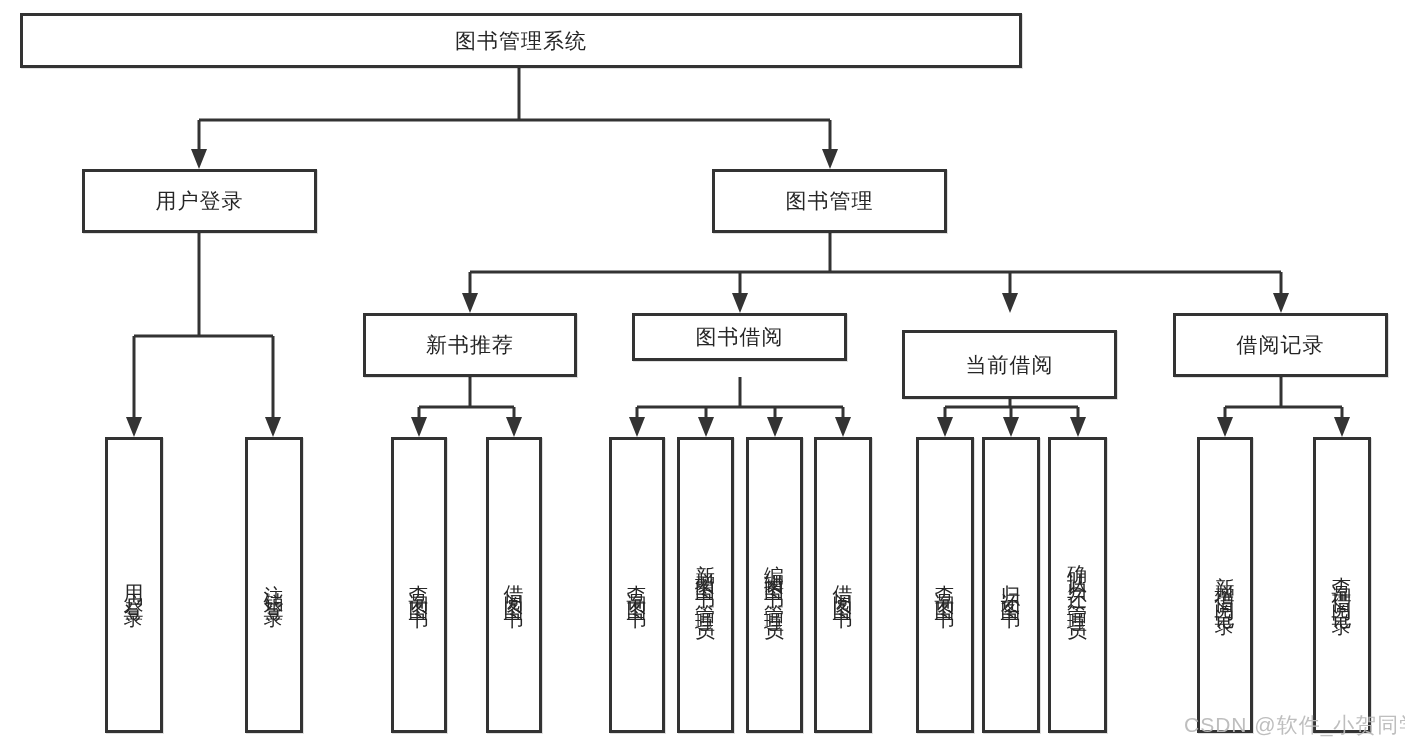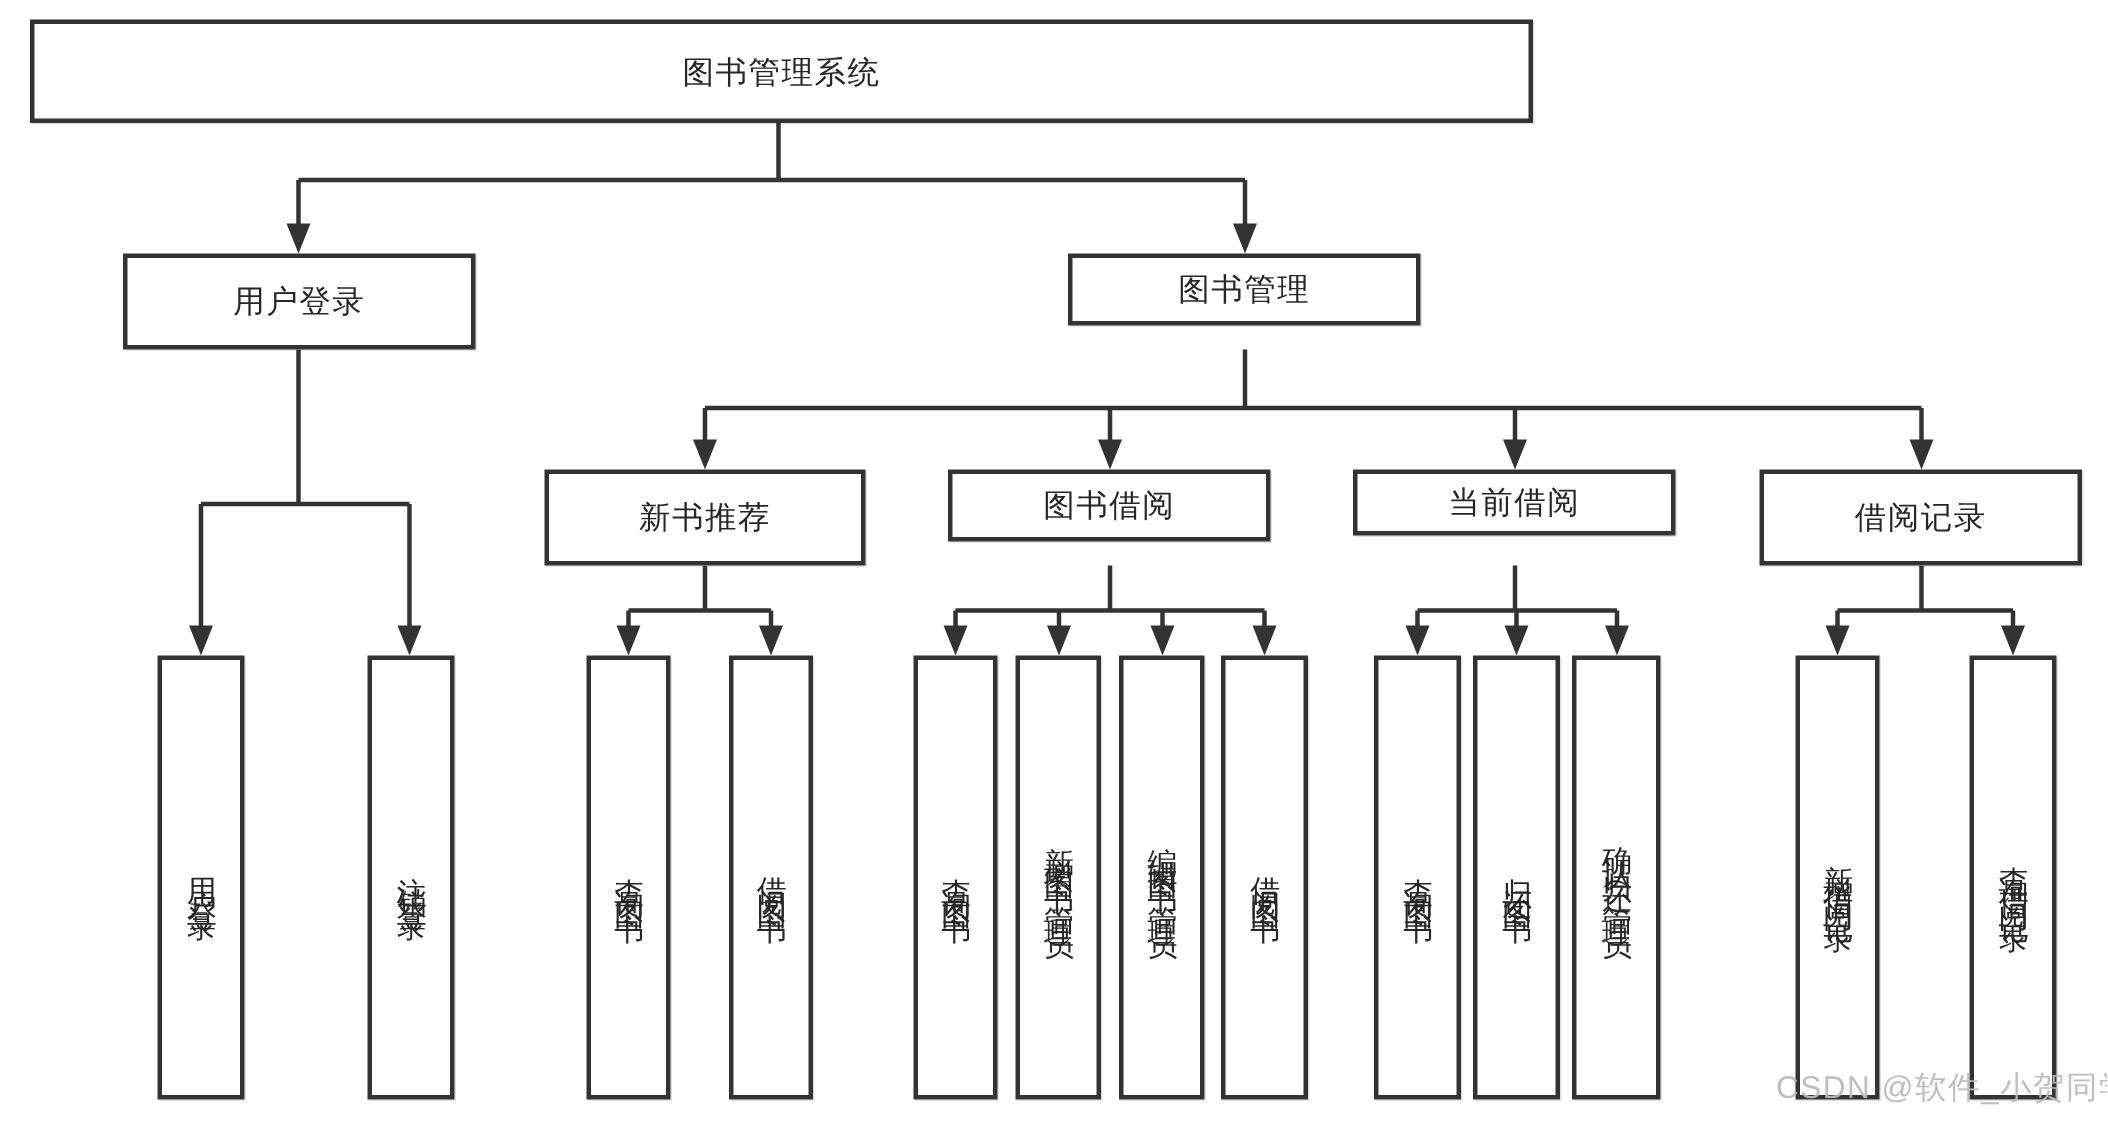--- a/index.html
+++ b/index.html
@@ -120,38 +120,38 @@
       <path d="M767 417 L783 417 L775 437 Z"></path>
       <path d="M835 417 L851 417 L843 437 Z"></path>
       <path d="M937 417 L953 417 L945 437 Z"></path>
       <path d="M1003 417 L1019 417 L1011 437 Z"></path>
       <path d="M1070 417 L1086 417 L1078 437 Z"></path>
       <path d="M1217 417 L1233 417 L1225 437 Z"></path>
       <path d="M1334 417 L1350 417 L1342 437 Z"></path>
     </g>
   </svg>
 
-  <div class="node" style="left:20px; top:13px; width:1002px; height:69px;">
+  <div class="node" style="left:20px; top:13px; width:1002px; height:55px;">
     <span>图书管理系统</span>
   </div>
 
   <div class="node" style="left:82px; top:169px; width:235px; height:64px;">
     <span>用户登录</span>
   </div>
-  <div class="node" style="left:712px; top:169px; width:235px; height:48px;align-items:center;">
+  <div class="node" style="left:712px; top:169px; width:235px; height:64px;align-items:center;">
     <span>图书管理</span>
   </div>
 
   <div class="node" style="left:363px; top:313px; width:214px; height:64px;text-align:center;">
     <span>新书推荐</span>
   </div>
   <div class="node" style="left:632px; top:313px; width:215px; height:48px;">
     <span>图书借阅</span>
   </div>
-  <div class="node" style="left:902px; top:313px; width:215px; height:44px;">
+  <div class="node" style="left:902px; top:330px; width:215px; height:69px;">
     <span>当前借阅</span>
   </div>
   <div class="node" style="left:1173px; top:313px; width:215px; height:64px;">
     <span>借阅记录</span>
   </div>
 
   <div class="node leaf" style="left:105px; top:437px; width:58px; height:296px;">
     <span class="vtext">用户登录</span>
   </div>
   <div class="node leaf" style="left:245px; top:437px; width:58px; height:296px;">

